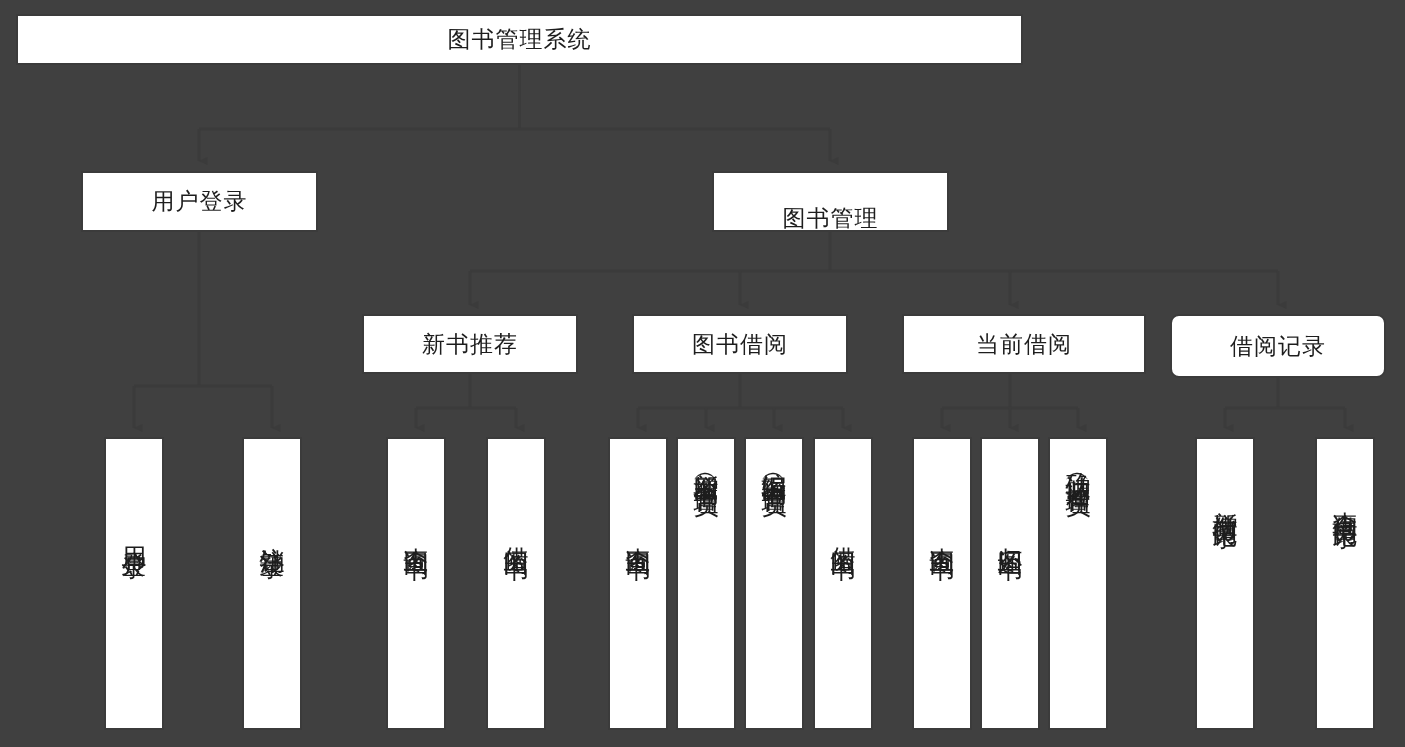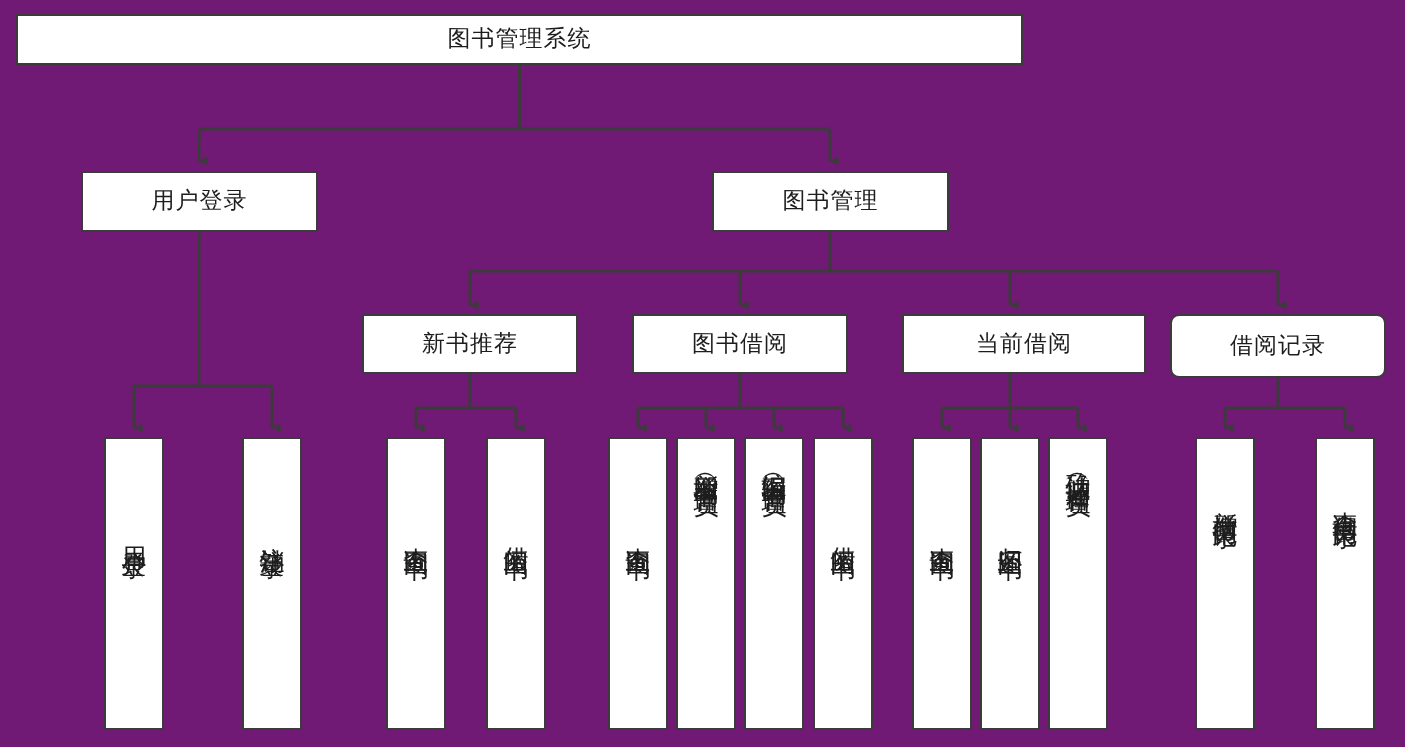--- a/index.html
+++ b/index.html
@@ -7,23 +7,22 @@
     padding: 0;
     background: #ffffff;
   }
   body {
     font-family: "Liberation Sans", "DejaVu Sans", sans-serif;
   }
   #canvas {
     position: relative;
     width: 1405px;
     height: 747px;
-    background: #701a75;
+    background: #404040;
     overflow: hidden;
-    font-family: Liberation Serif, serif;
   }
   svg.connectors {
     position: absolute;
     left: 0;
     top: 0;
     width: 1405px;
     height: 747px;
     pointer-events: none;
   }
   .node {
@@ -128,21 +127,21 @@
     </g>
   </svg>
 
   <div class="node horiz root" style="left:16px; top:14px; width:1007px; height:51px;">
     <span class="node-label">图书管理系统</span>
   </div>
 
   <div class="node horiz" style="left:81px; top:171px; width:237px; height:61px;">
     <span class="node-label">用户登录</span>
   </div>
-  <div class="node horiz" style="left:712px; top:171px; width:237px; height:61px;">
+  <div class="node horiz" style="left:712px; top:171px; width:237px; height:61px;align-items:flex-end;">
     <span class="node-label">图书管理</span>
   </div>
 
   <div class="node horiz" style="left:362px; top:314px; width:216px; height:60px;">
     <span class="node-label">新书推荐</span>
   </div>
   <div class="node horiz" style="left:632px; top:314px; width:216px; height:60px;">
     <span class="node-label">图书借阅</span>
   </div>
   <div class="node horiz" style="left:902px; top:314px; width:244px; height:60px;">

